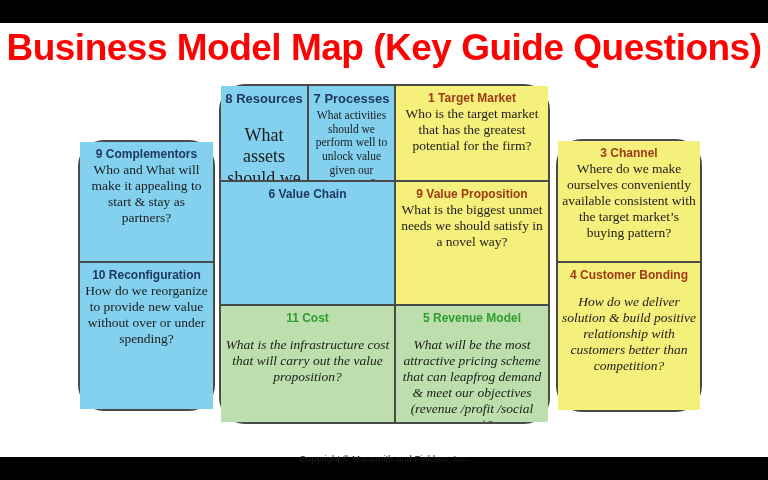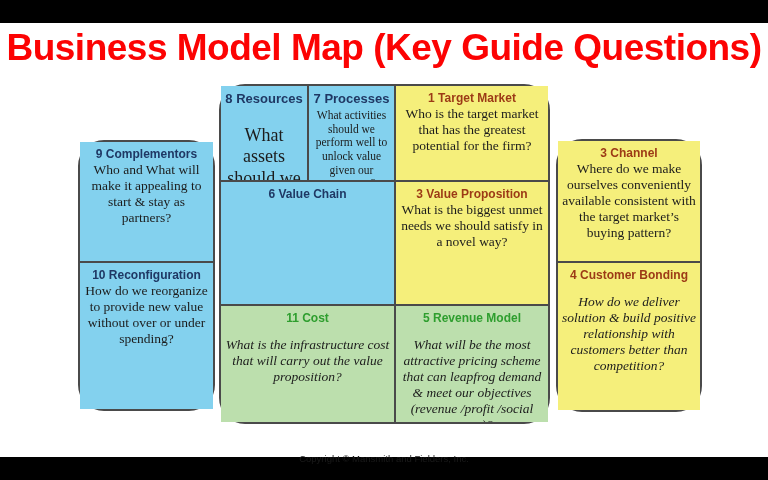--- a/index.html
+++ b/index.html
@@ -82,21 +82,21 @@
     </div>
     <div class="cell yellow">
       <div class="cell-title brown">1 Target Market</div>
       <div class="cell-body">Who is the target market that has the greatest potential for the firm?</div>
     </div>
 
     <div class="cell blue span2">
       <div class="cell-title navy">6 Value Chain</div>
     </div>
     <div class="cell yellow">
-      <div class="cell-title brown">3 Value Proposition</div>
+      <div class="cell-title brown">9 Value Proposition</div>
       <div class="cell-body">What is the biggest unmet needs we should satisfy in a novel way?</div>
     </div>
 
     <div class="cell green span2 tight">
       <div class="cell-title grn">11 Cost</div>
       <div class="cell-body">What is the infrastructure cost that will carry out the value proposition?</div>
     </div>
     <div class="cell green tight">
       <div class="cell-title grn">5 Revenue Model</div>
       <div class="cell-body">What will be the most attractive pricing scheme that can leapfrog demand &amp; meet our objectives (revenue /profit /social cause)?</div>

